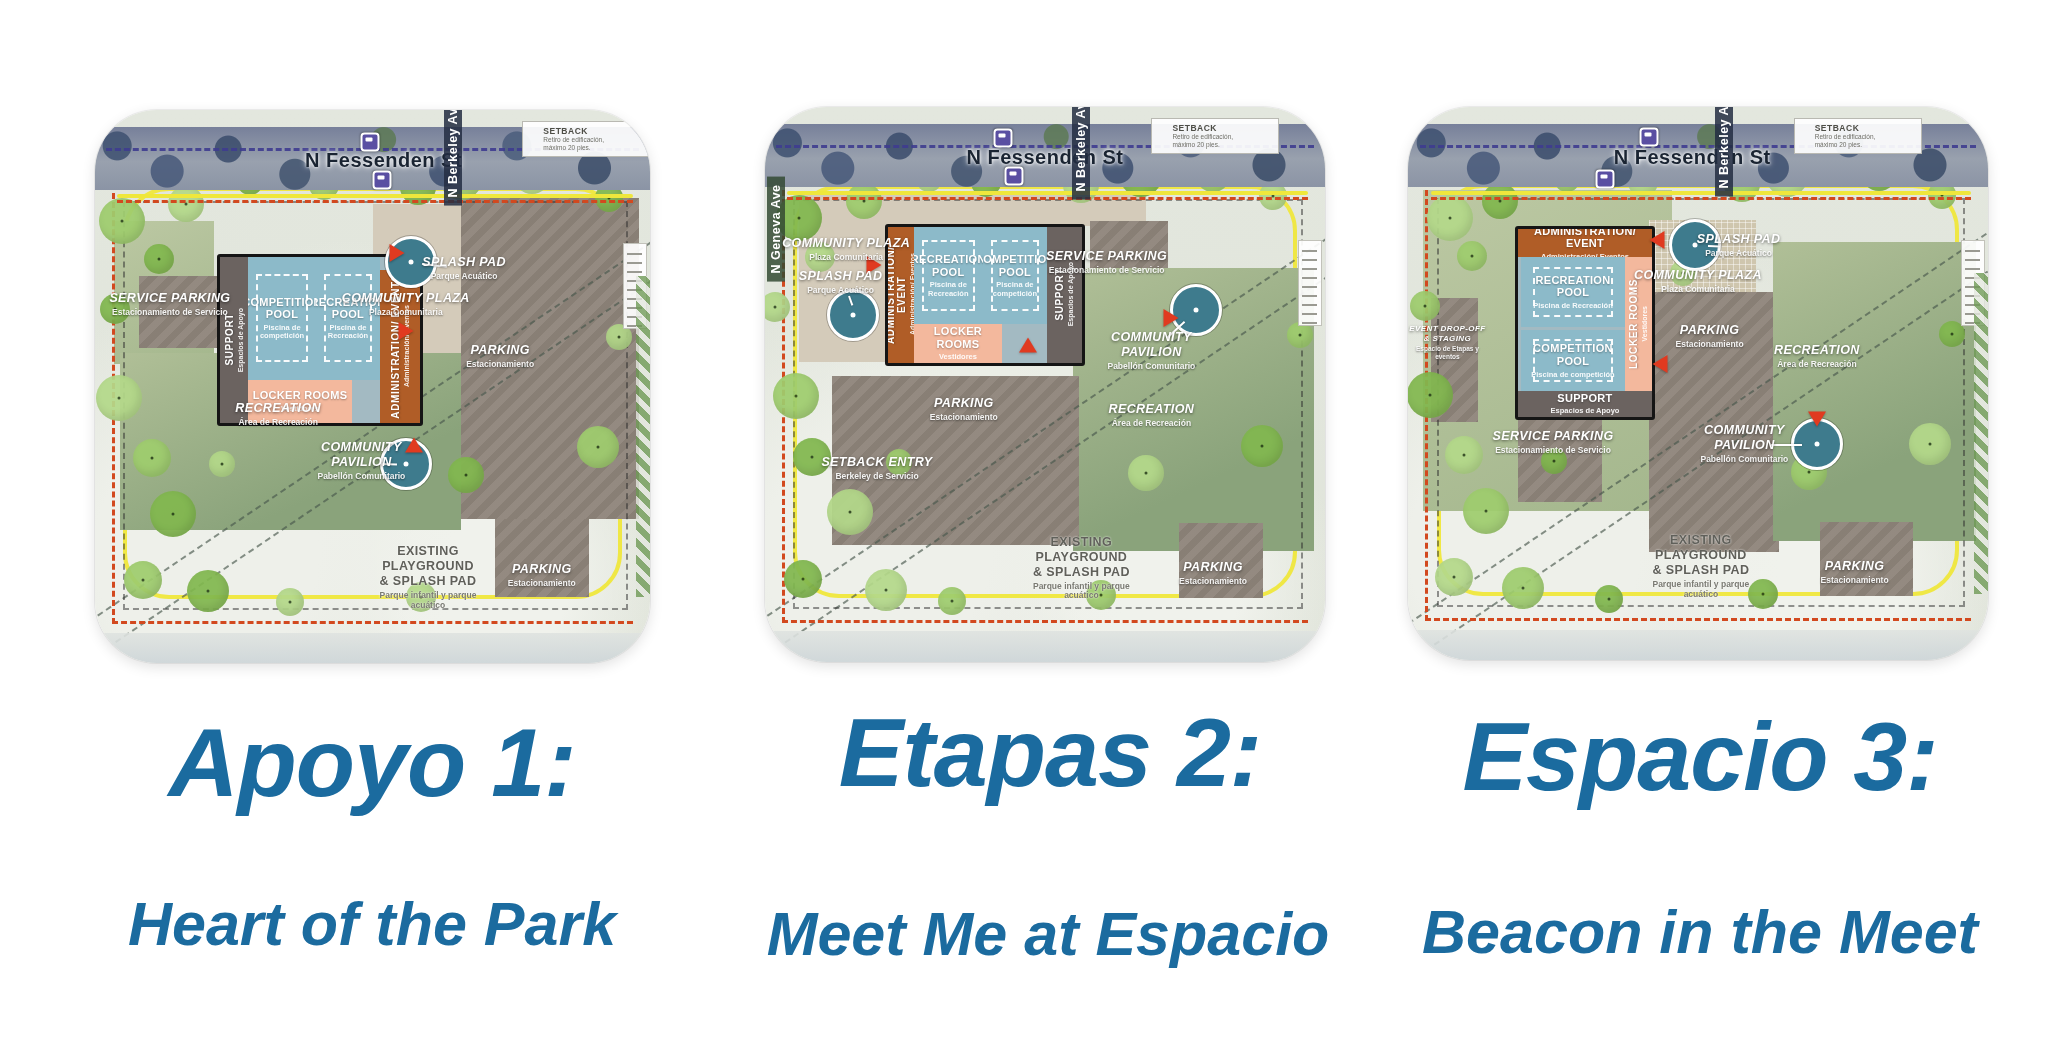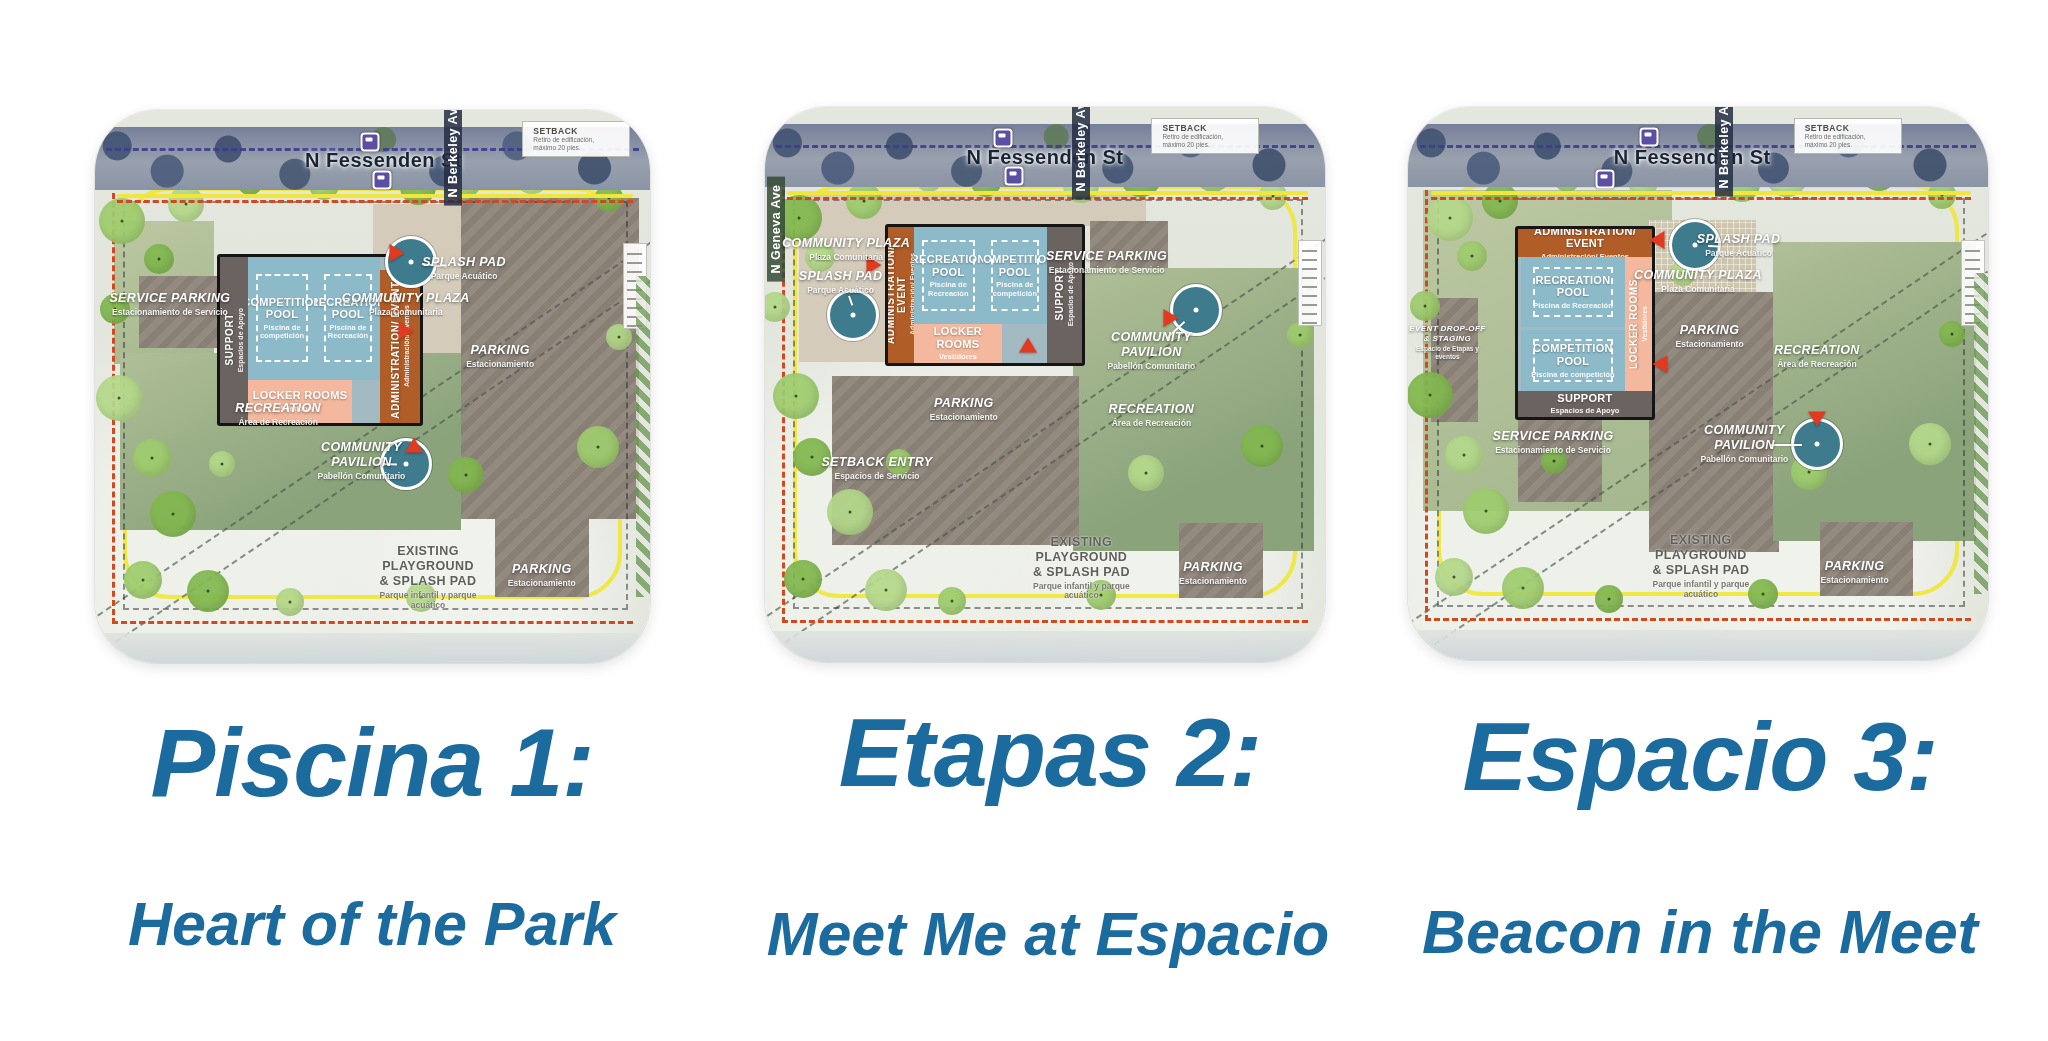--- a/index.html
+++ b/index.html
@@ -73,21 +73,21 @@
   .tcircle{position:absolute;width:46px;height:46px;border-radius:50%;transform:translate(-50%,-50%);
       background:#3e7b8d;border:3px solid #fff;box-shadow:0 0 0 1px rgba(0,0,0,.25);}
   .tcircle::after{content:"";position:absolute;left:50%;top:50%;width:5px;height:5px;border-radius:50%;
       background:#fff;transform:translate(-50%,-50%);}
   .leader{position:absolute;height:2px;background:#fff;transform-origin:0 50%;box-shadow:0 0 2px rgba(0,0,0,.3);}
   .tri{position:absolute;width:0;height:0;transform:translate(-50%,-50%);filter:drop-shadow(0 1px 1px rgba(0,0,0,.3));}
   .tri.right{border-top:9px solid transparent;border-bottom:9px solid transparent;border-left:15px solid #e03a20;}
   .tri.left{border-top:9px solid transparent;border-bottom:9px solid transparent;border-right:15px solid #e03a20;}
   .tri.up{border-left:9px solid transparent;border-right:9px solid transparent;border-bottom:15px solid #e03a20;}
   .tri.down{border-left:9px solid transparent;border-right:9px solid transparent;border-top:15px solid #e03a20;}
-  .note{position:absolute;background:rgba(255,255,255,.92);border:1px solid #b9b9b2;padding:4px 10px;width:86px;}
+  .note{position:absolute;background:rgba(255,255,255,.92);border:1px solid #b9b9b2;padding:4px 20px;width:86px;}
   .note .nt{font-weight:700;font-size:8.5px;color:#4d4d46;letter-spacing:.5px;}
   .note .nl{font-size:6.5px;color:#6e6e66;line-height:1.25;}
   .edge-note{position:absolute;width:22px;height:84px;background:rgba(255,255,255,.92);border:1px solid #c2c2ba;
       background-image:repeating-linear-gradient(0deg,transparent 0 7px,#9a9a92 7px 9px);background-size:70% 100%;
       background-position:3px 6px;background-repeat:no-repeat;}
   .tree{position:absolute;border-radius:50%;transform:translate(-50%,-50%);opacity:.93;box-shadow:inset -3px -4px 8px rgba(0,0,0,.12);}
   .tree::after{content:"";position:absolute;left:50%;top:50%;width:3px;height:3px;background:rgba(20,40,10,.8);border-radius:50%;transform:translate(-50%,-50%);}
   .bus{position:absolute;width:15px;height:15px;border-radius:4px;background:#5a4fa2;border:2px solid #fff;
       transform:translate(-50%,-50%);box-shadow:0 0 2px rgba(0,0,0,.4);}
   .bus::after{content:"";position:absolute;left:3px;top:3px;width:7px;height:4px;background:#fff;border-radius:1px;}
@@ -314,21 +314,21 @@
     <div class="lbl light" style="left: 69%; top: 55.5%;">
       <div class="t">RECREATION</div>
       <div class="s">Área de Recreación</div>
     </div>
     <div class="lbl light" style="left: 35.5%; top: 54.5%;">
       <div class="t">PARKING</div>
       <div class="s">Estacionamiento</div>
     </div>
     <div class="lbl light" style="left: 20%; top: 65%;">
       <div class="t">SETBACK ENTRY</div>
-      <div class="s">Espacios de Servicio</div>
+      <div class="s">Berkeley de Servicio</div>
     </div>
     <div class="lbl dark" style="left: 56.5%; top: 83%;">
       <div class="t">EXISTING PLAYGROUND
 &amp; SPLASH PAD</div>
       <div class="s">Parque infantil y parque acuático</div>
     </div>
     <div class="lbl light" style="left: 80%; top: 84%;">
       <div class="t">PARKING</div>
       <div class="s">Estacionamiento</div>
     </div>
@@ -456,18 +456,18 @@
     <div class="note" style="left: 66.5%; top: 2%;">
       <div class="nt">SETBACK</div>
       <div class="nl">Retiro de edificación,</div>
       <div class="nl">máximo 20 pies.</div>
     </div>
     <div class="edge-note" style="right: 0.5%; top: 24%;"></div>
     <div class="zigzag" style="top: 30%; bottom: 12%;"></div>
     <div class="area" style="left: 0px; right: 0px; bottom: 0px; height: 5.5%; background: linear-gradient(rgb(223, 227, 224), rgb(205, 213, 216)); opacity: 0.9;"></div>
   </div>
 
-<div class="cap-title" style="left: 372px; top: 712px; color: rgb(27, 107, 159);">Piscina 1:</div>
+<div class="cap-title" style="left: 372px; top: 712px; color: rgb(27, 107, 159);">Apoyo 1:</div>
 <div class="cap-title" style="left: 1050px; top: 702px; color: rgb(27, 107, 159);">Etapas 2:</div>
 <div class="cap-title" style="left: 1700px; top: 706px; color: rgb(27, 107, 159);">Espacio 3:</div>
 <div class="cap-sub" style="left: 372px; top: 892px; color: rgb(27, 107, 159);">Heart of the Park</div>
 <div class="cap-sub" style="left: 1048px; top: 902px; color: rgb(27, 107, 159);">Meet Me at Espacio</div>
 <div class="cap-sub" style="left: 1700px; top: 900px; color: rgb(27, 107, 159);">Beacon in the Meet</div>
 
 </body></html>

